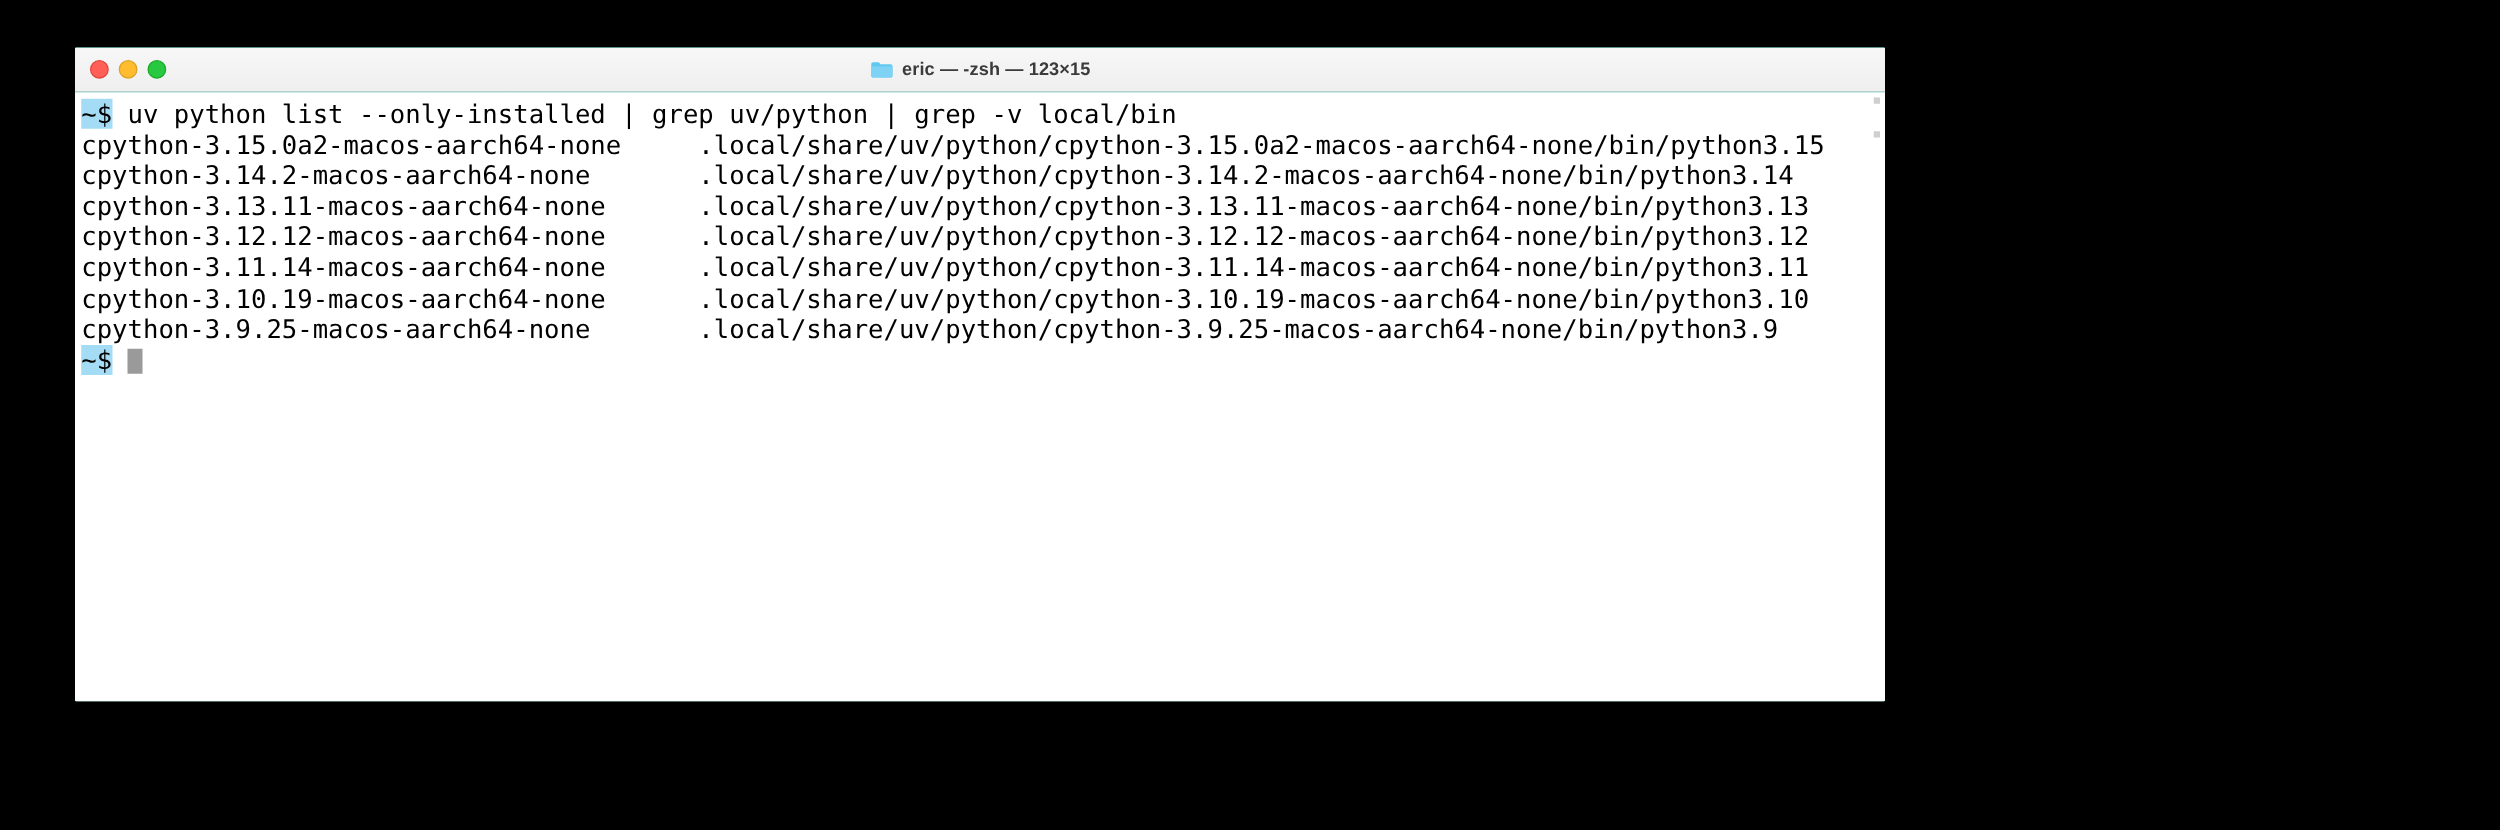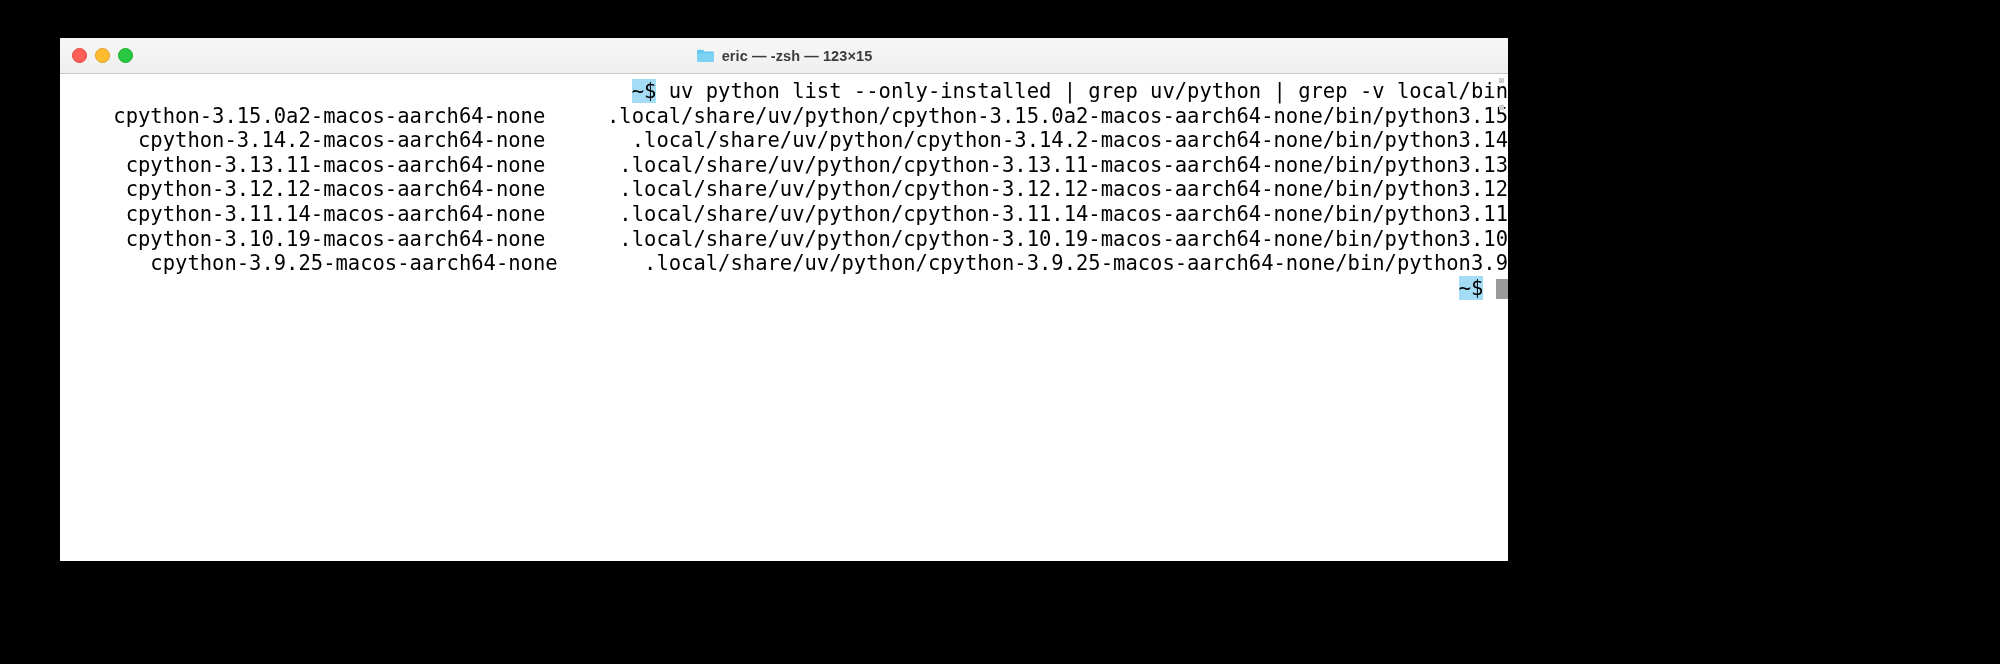--- a/index.html
+++ b/index.html
@@ -99,21 +99,20 @@
     color: #000000;
     white-space: pre;
     padding-left: 5px;
     letter-spacing: 0px;
   }
 
   .line {
     white-space: pre;
     height: 24.6px;
     display: block;
-    text-align: right;
   }
 
   .prompt {
     background: #a5dcf5;
     color: #000000;
   }
 
   .cursor {
     display: inline-block;
     background: #9a9a9a;

